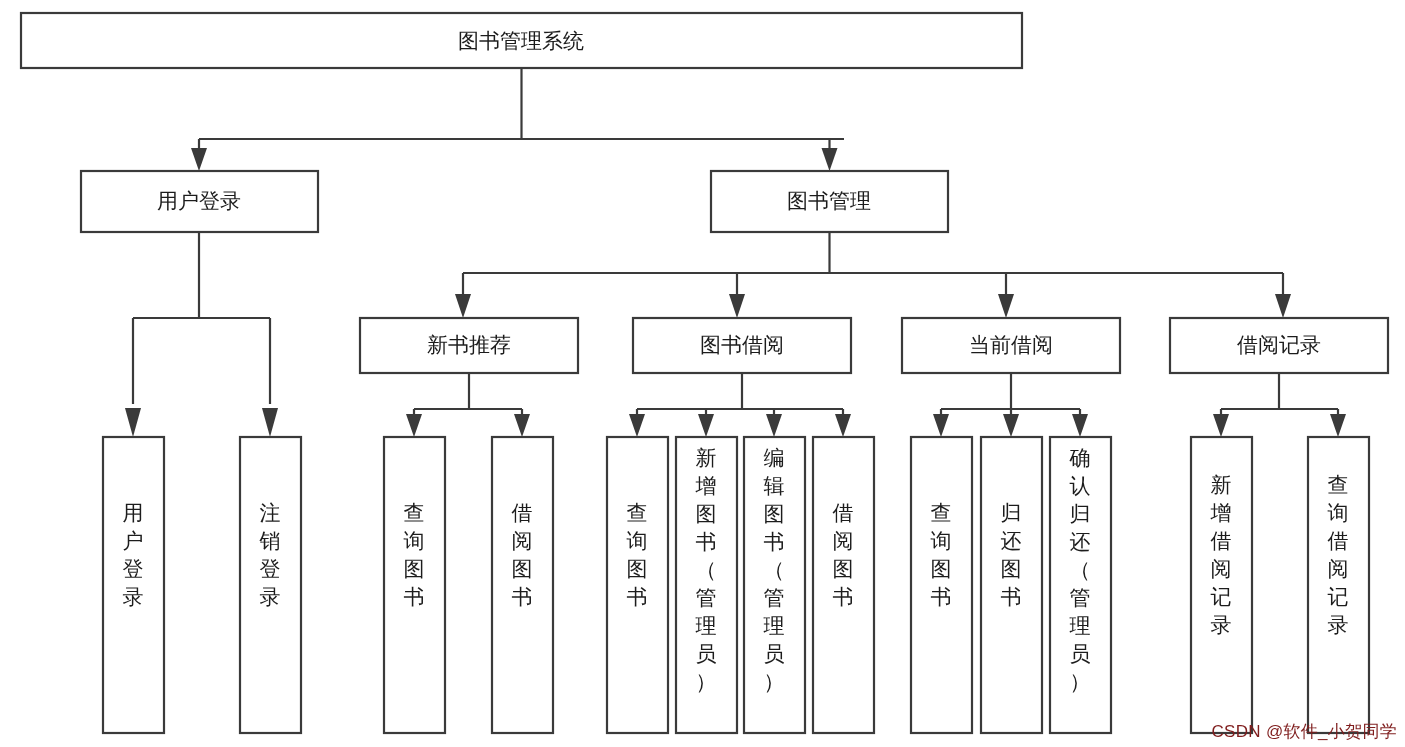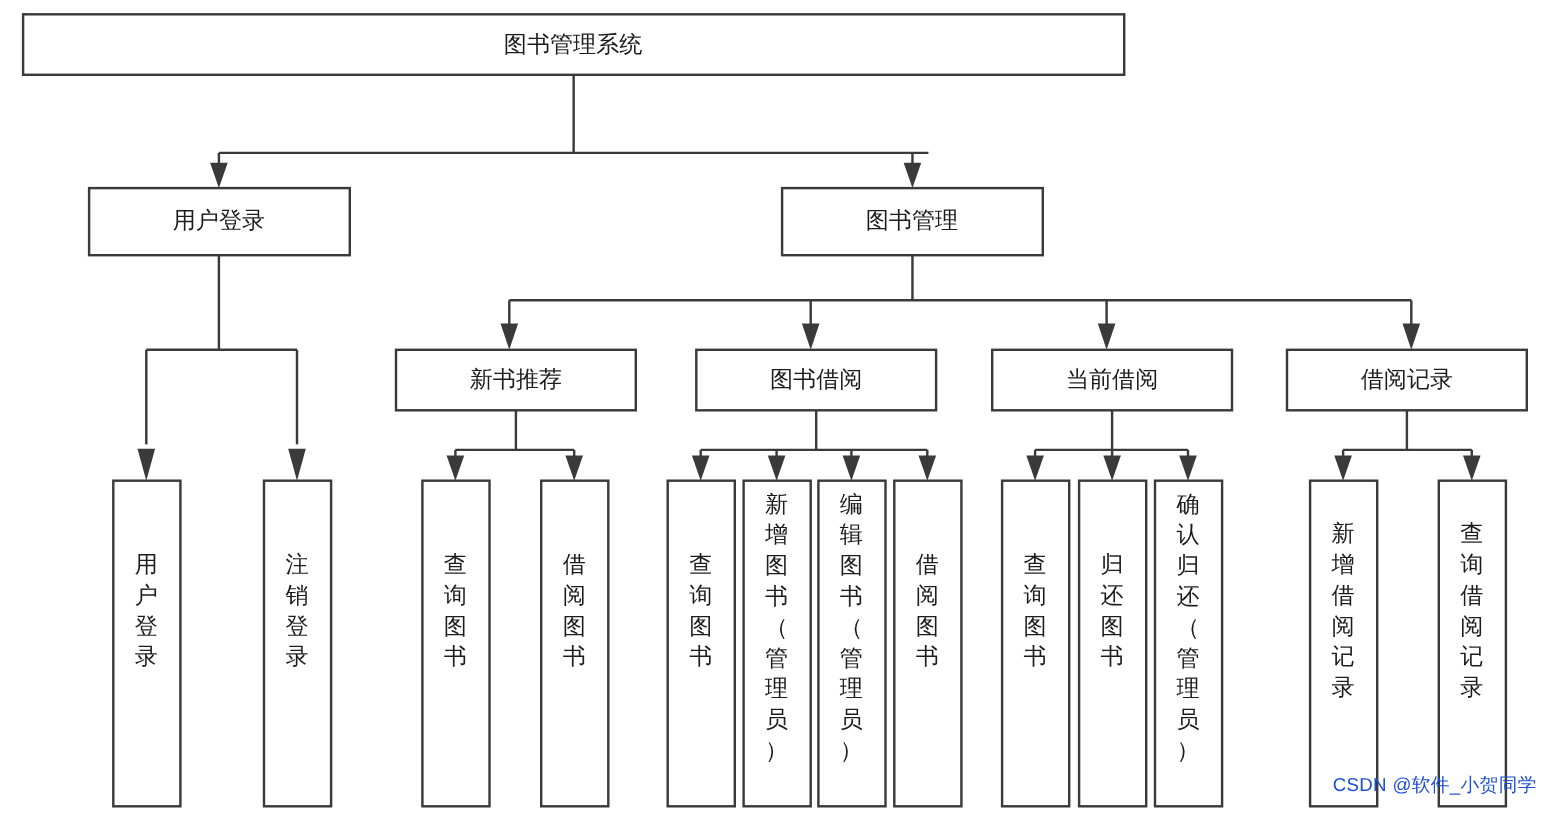--- a/index.html
+++ b/index.html
@@ -50,24 +50,24 @@
   }
   .node-label-vertical {
     fill: #1c1c1c;
     font-family: "Liberation Sans", "DejaVu Sans", sans-serif;
     font-size: 21px;
     text-anchor: middle;
   }
   .watermark {
     position: absolute;
     right: 8px;
-    bottom: 22px;
+    bottom: 4px;
     font-family: "Liberation Sans", "DejaVu Sans", sans-serif;
     font-size: 17px;
-    color: #1d4ed8;
+    color: #7f1d1d;
     letter-spacing: 0.3px;
     white-space: nowrap;
     user-select: none;
     text-align: right;
   }
 </style>
 </head>
 <body>
 
 <div id="diagram-root">

